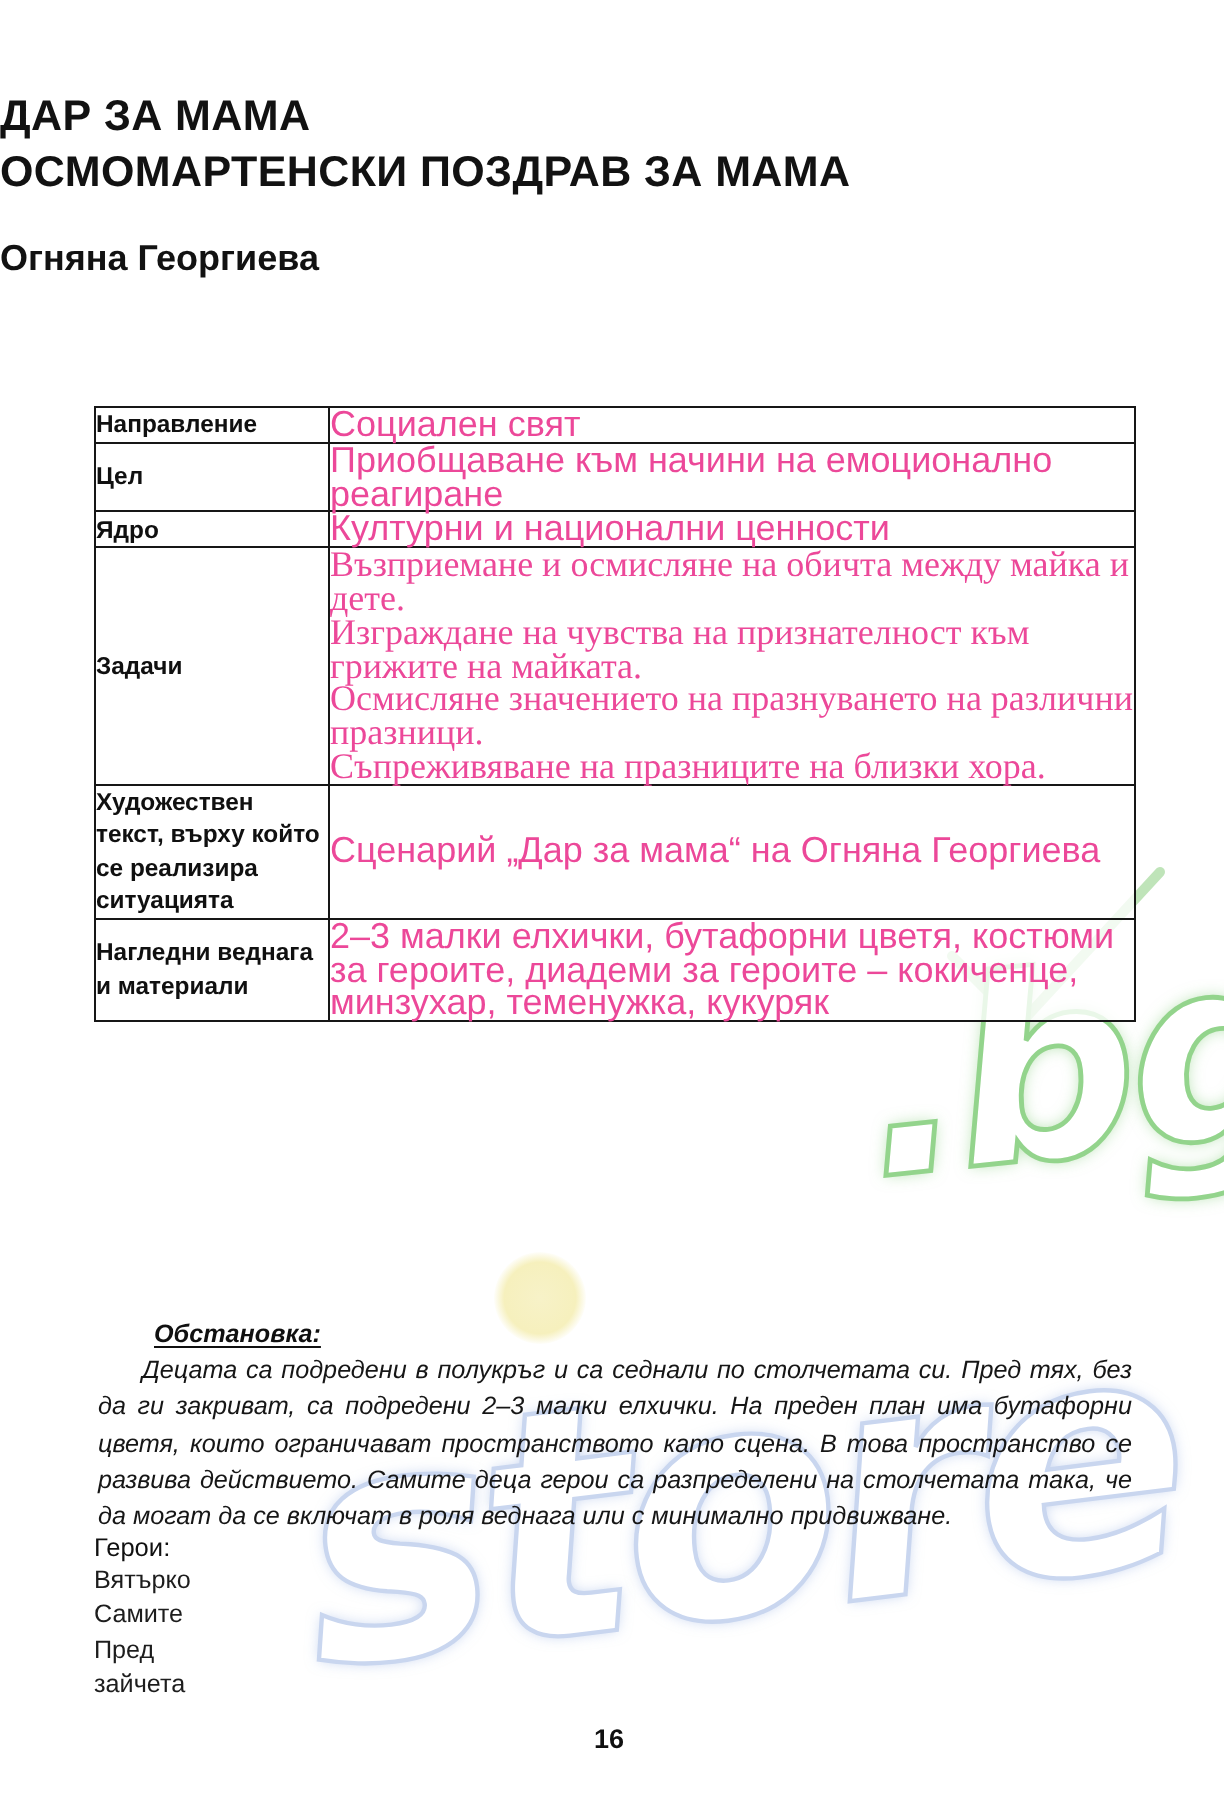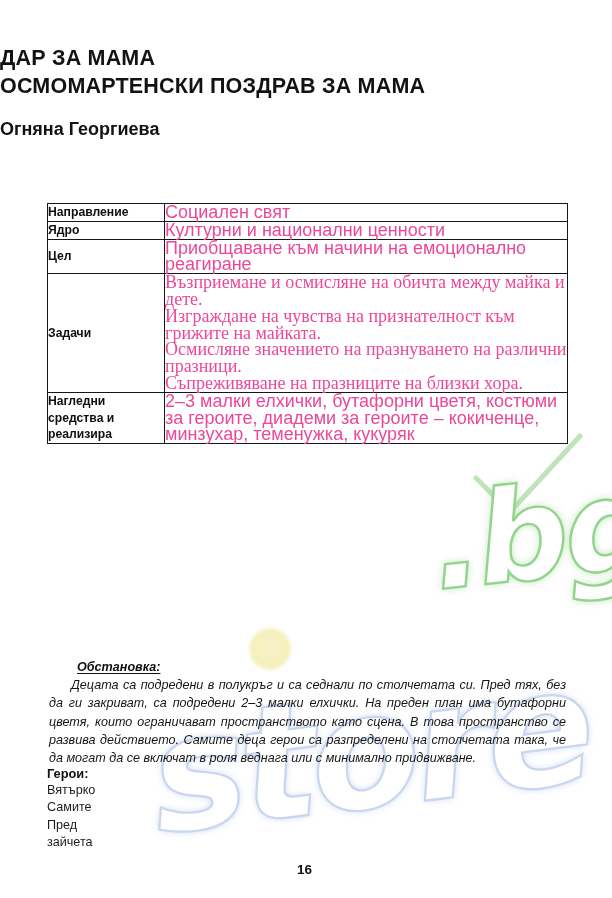--- a/index.html
+++ b/index.html
@@ -164,21 +164,21 @@
   }
 
   #heroes-block {
     position: absolute;
     left: 47px;
     top: 766px;
     width: 260px;
   }
   .heroes-heading {
     font-size: 12.8px;
-    font-weight: 700;
+    font-weight: 400;
     margin: 0 0 1px 0;
     color: #101010;
   }
   .heroes-list {
     list-style: none;
     margin: 0;
     padding: 0;
   }
   .heroes-list li {
     font-size: 12.6px;
@@ -217,38 +217,42 @@
     <div class="author">Огняна Георгиева</div>
   </div>
 
   <table id="info-table">
     <tbody>
       <tr>
         <td class="lbl">Направление</td>
         <td class="val">Социален свят</td>
       </tr>
       <tr>
+        <td class="lbl">Цел</td>
+        <td class="val">Приобщаване към начини на емоционално реагиране</td>
+      </tr>
+      <tr>
         <td class="lbl">Ядро</td>
         <td class="val">Културни и национални ценности</td>
-      </tr>
-      <tr>
-        <td class="lbl">Цел</td>
-        <td class="val">Приобщаване към начини на емоционално реагиране</td>
       </tr>
       <tr>
         <td class="lbl">Задачи</td>
         <td class="val">
           <p>Възприемане и осмисляне на обичта между майка и дете.</p>
           <p>Изграждане на чувства на признателност към грижите на майката.</p>
           <p>Осмисляне значението на празнуването на различни празници.</p>
           <p>Съпреживяване на празниците на близки хора.</p>
         </td>
       </tr>
       <tr>
-        <td class="lbl">Нагледни средства и реализира</td>
+        <td class="lbl">Художествен текст, върху който се реализира ситуацията</td>
+        <td class="val">Сценарий „Дар за мама“ на Огняна Георгиева</td>
+      </tr>
+      <tr>
+        <td class="lbl">Нагледни веднага и материали</td>
         <td class="val">2–3 малки елхички, бутафорни цветя, костюми за героите, диадеми за героите – кокиченце, минзухар, теменужка, кукуряк</td>
       </tr>
     </tbody>
   </table>
 
   <div id="scene-block">
     <div class="scene-heading">Обстановка:</div>
     <p class="scene-text">Децата са подредени в полукръг и са седнали по столчетата си. Пред тях, без да ги закриват, са подредени 2–3 малки елхички. На преден план има бутафорни цветя, които ограничават пространството като сцена. В това пространство се развива действието. Самите деца герои са разпределени на столчетата така, че да могат да се включат в роля веднага или с минимално придвижване.</p>
   </div>
 

